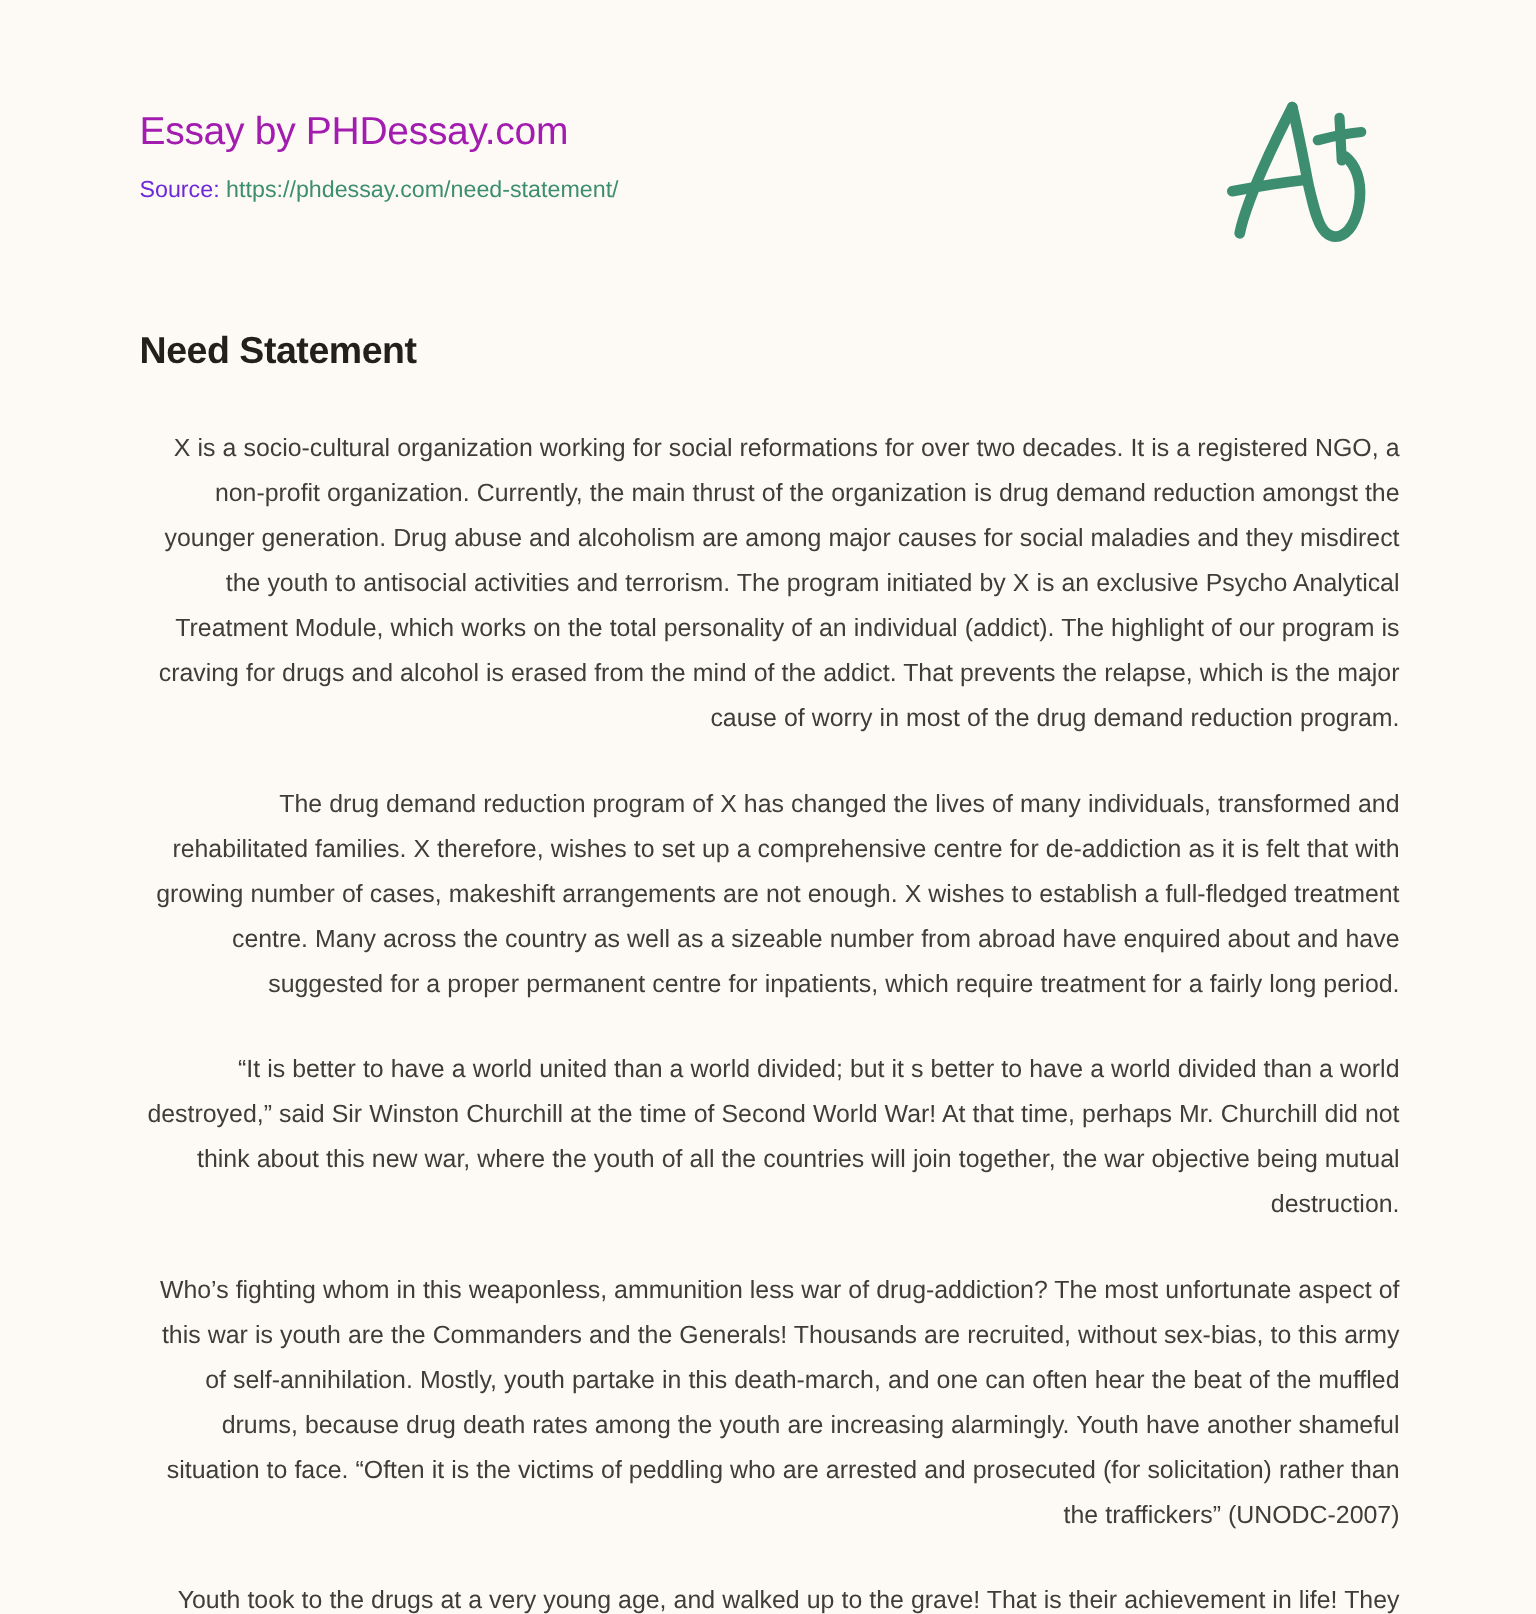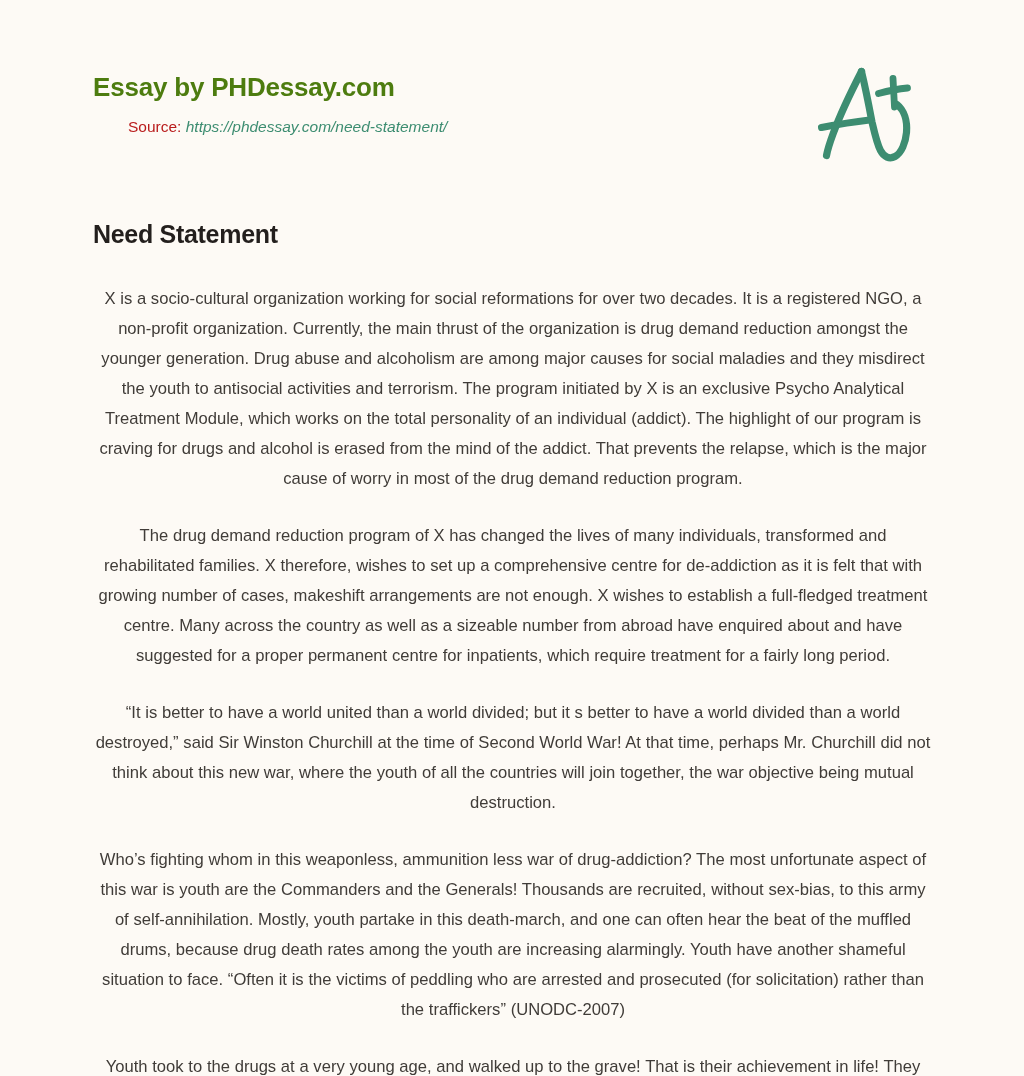--- a/index.html
+++ b/index.html
@@ -34,45 +34,43 @@
 
   .brand-block {
     position: absolute;
     left: 93px;
     top: 72px;
     width: 640px;
   }
 
   .brand-title {
     font-size: 26px;
-    font-weight: bold;
-    color: #4d7c0f;
+    font-weight: normal;
+    color: #a21caf;
     letter-spacing: -0.2px;
     line-height: 1.2;
     margin: 0;
     white-space: nowrap;
   }
 
   .source-line {
     margin-top: 14px;
     font-size: 15.5px;
     line-height: 1.3;
     color: #8d8984;
     white-space: nowrap;
   }
 
   .source-label {
-    color: #b91c1c;
-    margin-left: 35px;
+    color: #6d28d9;
   }
 
   .source-url {
     color: #3d8d71;
     text-decoration: none;
-    font-style: italic;
   }
 
   
   .logo {
     position: absolute;
     left: 812px;
     top: 62px;
     width: 108px;
     height: 104px;
   }
@@ -93,21 +91,21 @@
     letter-spacing: -0.3px;
     line-height: 1.25;
     margin: 0 0 34px 0;
   }
 
   .body-text p {
     margin: 0 0 27px 0;
     font-size: 16.6px;
     line-height: 30px;
     color: #403c38;
-    text-align: center;
+    text-align: right;
     word-spacing: 0.1px;
   }
   .body-text p:last-child { margin-bottom: 0; }
 </style>
 </head>
 <body>
 
 <div class="page">
 
   <div class="header">

